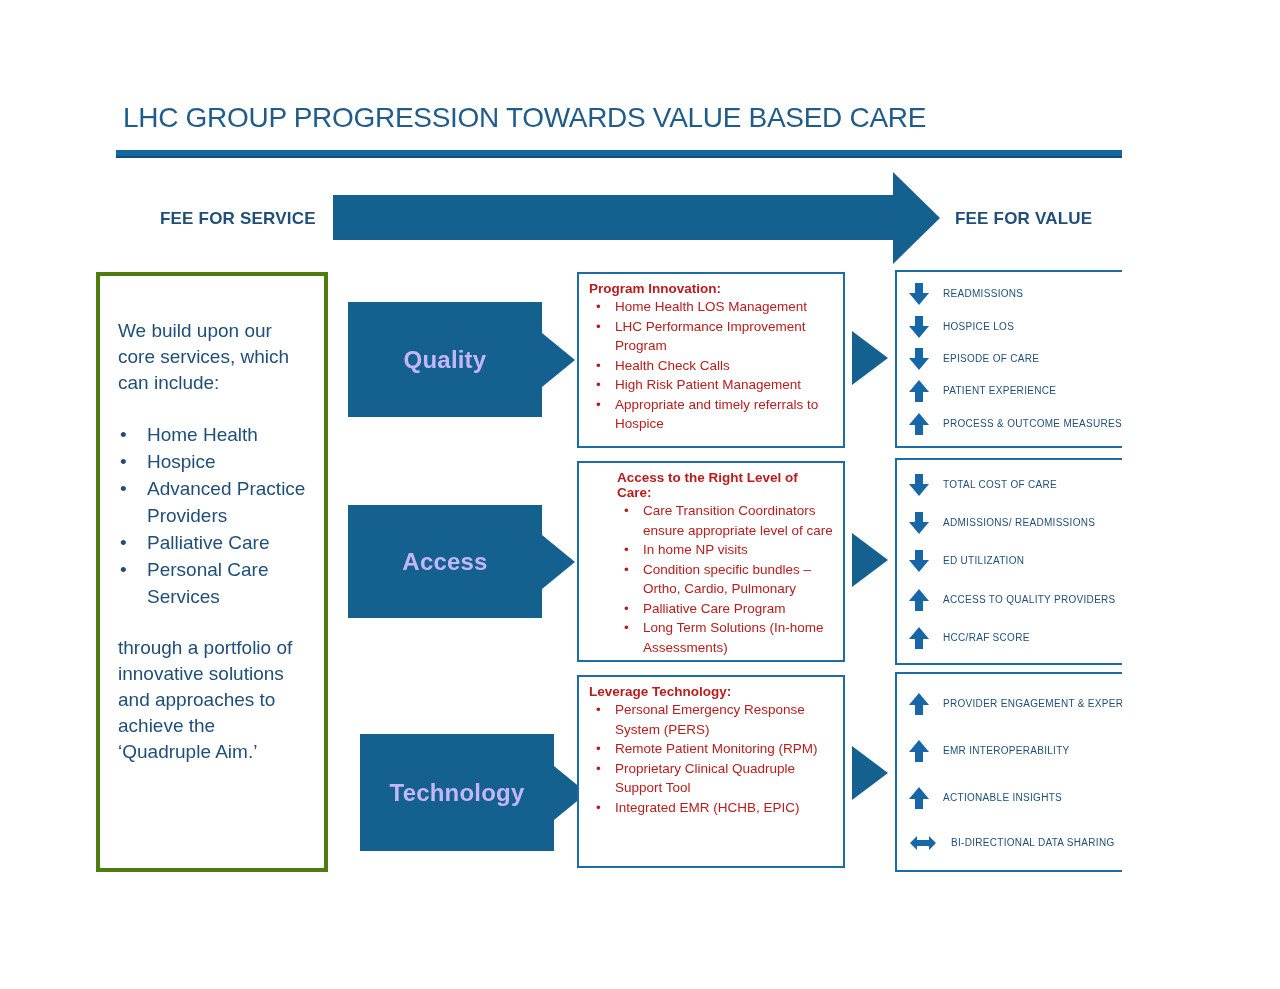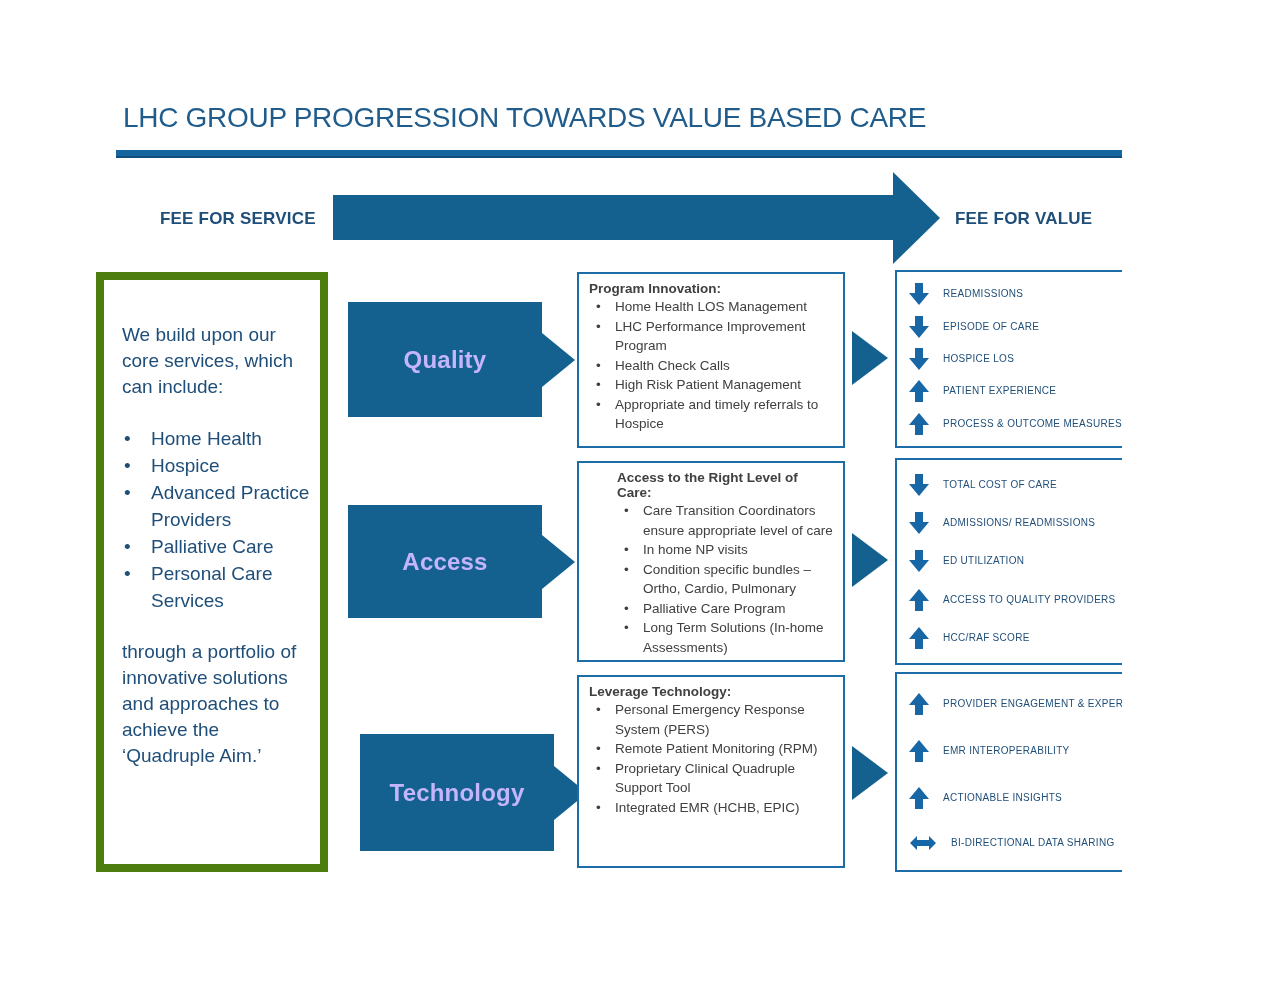--- a/index.html
+++ b/index.html
@@ -32,21 +32,21 @@
   }
   .flow-arrow-head {
     position:absolute; left:893px; top:172px; width:0; height:0;
     border-top:46px solid transparent; border-bottom:46px solid transparent;
     border-left:47px solid #14618F;
   }
 
   
   .left-panel {
     position:absolute; left:96px; top:272px; width:232px; height:600px;
-    border:8px solid #4d7c0f; box-sizing:border-box;
+    border:4px solid #4d7c0f; box-sizing:border-box;
     padding:42px 12px 0 18px; color:#1F4E79; font-size:19px;
   }
   .left-panel .intro { line-height:26px; width:182px; }
   .left-panel ul { list-style:none; margin:25px 0 0 0; padding:0; }
   .left-panel li {
     position:relative; padding-left:29px; line-height:27px; width:176px;
   }
   .left-panel li::before { content:"\2022"; position:absolute; left:2px; }
   .left-panel .outro { margin-top:25px; line-height:26px; width:176px; }
 
@@ -65,21 +65,21 @@
     color:#c4b5fd; font-size:24px; font-weight:bold; letter-spacing:0.2px;
   }
   .tab-quality    { top:302px; height:115px; }
   .tab-access     { top:505px; height:113px; }
   .tab-technology { top:734px; height:117px;margin-left:12px; }
 
   
   .detail-box {
     position:absolute; left:577px; width:268px; box-sizing:border-box;
     border:2px solid #1C6CA8; background:#ffffff;
-    padding:7px 8px 4px 10px; color:#404040;
+    padding:7px 8px 4px 10px; color:#b91c1c;
   }
   .detail-box h4 { margin:0 0 1px 0; font-size:13.5px; font-weight:bold; }
   .detail-box ul { list-style:none; margin:0; padding:0; }
   .detail-box li {
     position:relative; padding-left:26px; font-size:13.5px; line-height:19.5px;
   }
   .detail-box li::before { content:"\2022"; position:absolute; left:7px; }
   .detail-1 { top:272px; height:176px; }
   .detail-2 { top:461px; height:201px;padding-left:38px; }
   .detail-3 { top:675px; height:193px; }
@@ -189,27 +189,27 @@
     <div class="outcome-item">
       <svg width="20" height="22" viewBox="0 0 20 22">
           <polygon points="6,0 14,0 14,10 20,10 10,22 0,10 6,10" fill="#1766A6"></polygon>
         </svg>
       <span>READMISSIONS</span>
     </div>
     <div class="outcome-item">
       <svg width="20" height="22" viewBox="0 0 20 22">
           <polygon points="6,0 14,0 14,10 20,10 10,22 0,10 6,10" fill="#1766A6"></polygon>
         </svg>
+      <span>HOSPICE LOS</span>
+    </div>
+    <div class="outcome-item">
+      <svg width="20" height="22" viewBox="0 0 20 22">
+          <polygon points="6,0 14,0 14,10 20,10 10,22 0,10 6,10" fill="#1766A6"></polygon>
+        </svg>
       <span>EPISODE OF CARE</span>
-    </div>
-    <div class="outcome-item">
-      <svg width="20" height="22" viewBox="0 0 20 22">
-          <polygon points="6,0 14,0 14,10 20,10 10,22 0,10 6,10" fill="#1766A6"></polygon>
-        </svg>
-      <span>HOSPICE LOS</span>
     </div>
     <div class="outcome-item">
       <svg width="20" height="22" viewBox="0 0 20 22">
           <polygon points="10,0 20,12 14,12 14,22 6,22 6,12 0,12" fill="#1766A6"></polygon>
         </svg>
       <span>PATIENT EXPERIENCE</span>
     </div>
     <div class="outcome-item">
       <svg width="20" height="22" viewBox="0 0 20 22">
           <polygon points="10,0 20,12 14,12 14,22 6,22 6,12 0,12" fill="#1766A6"></polygon>

